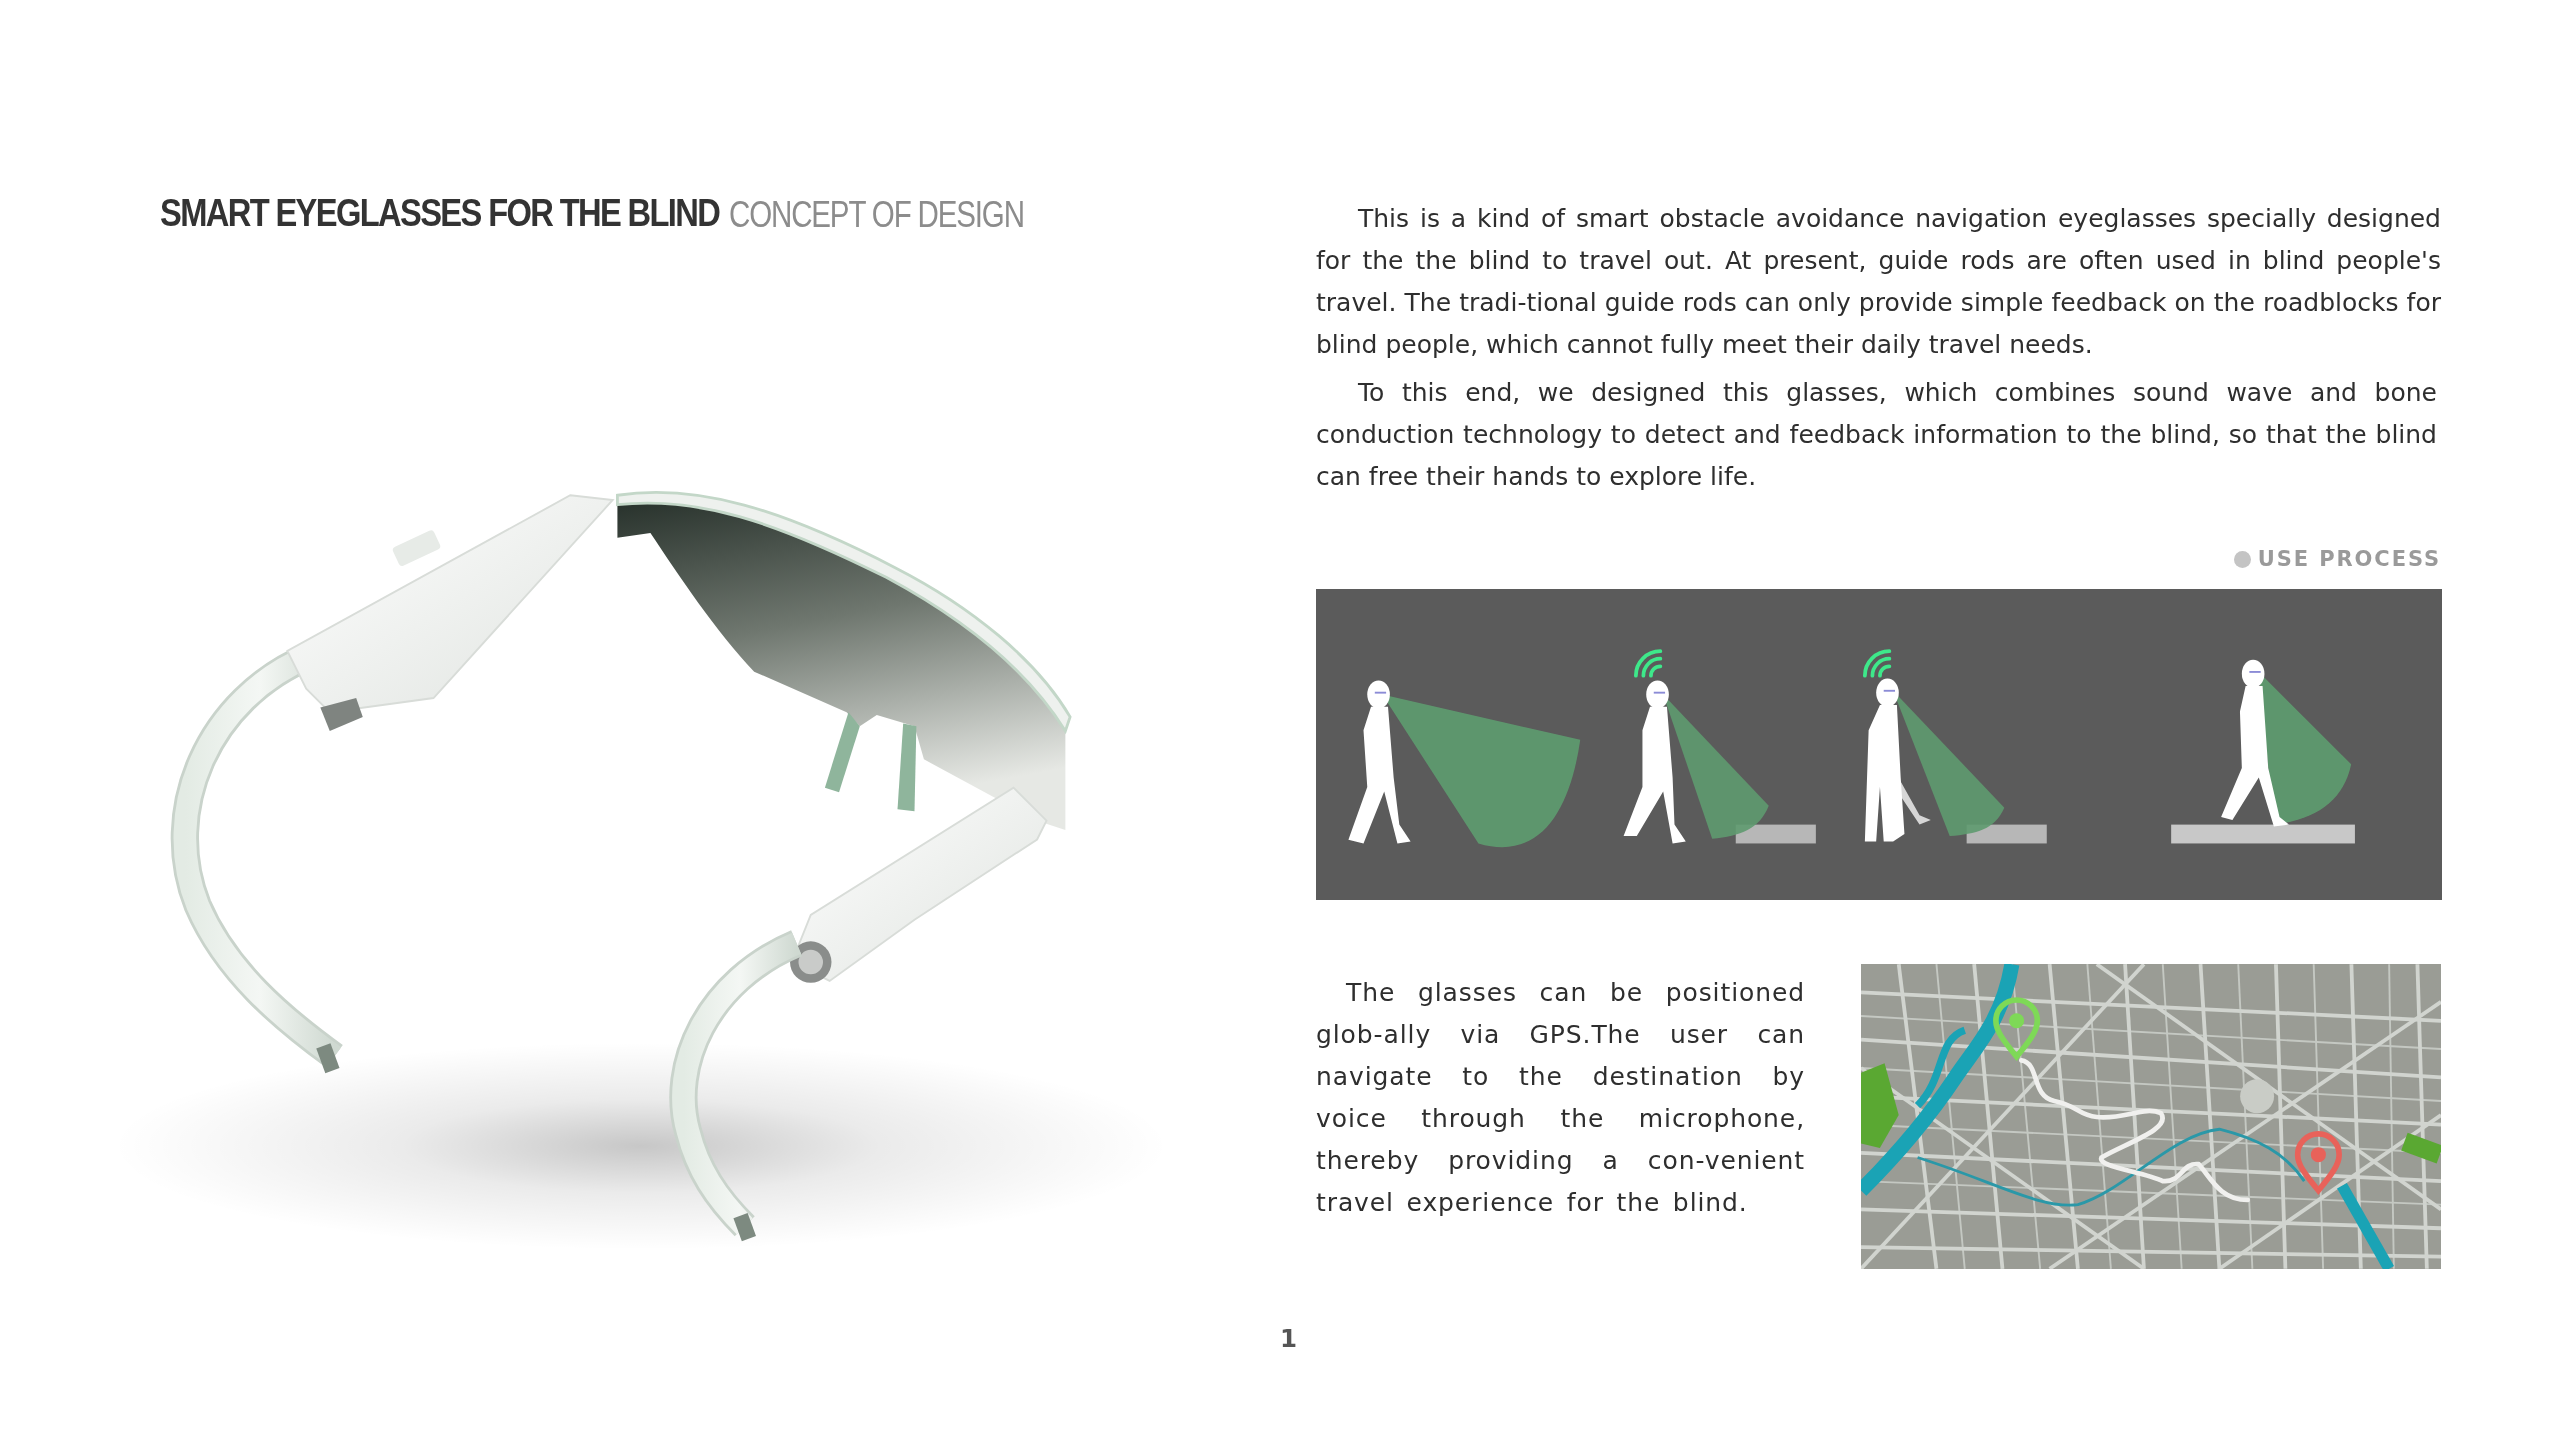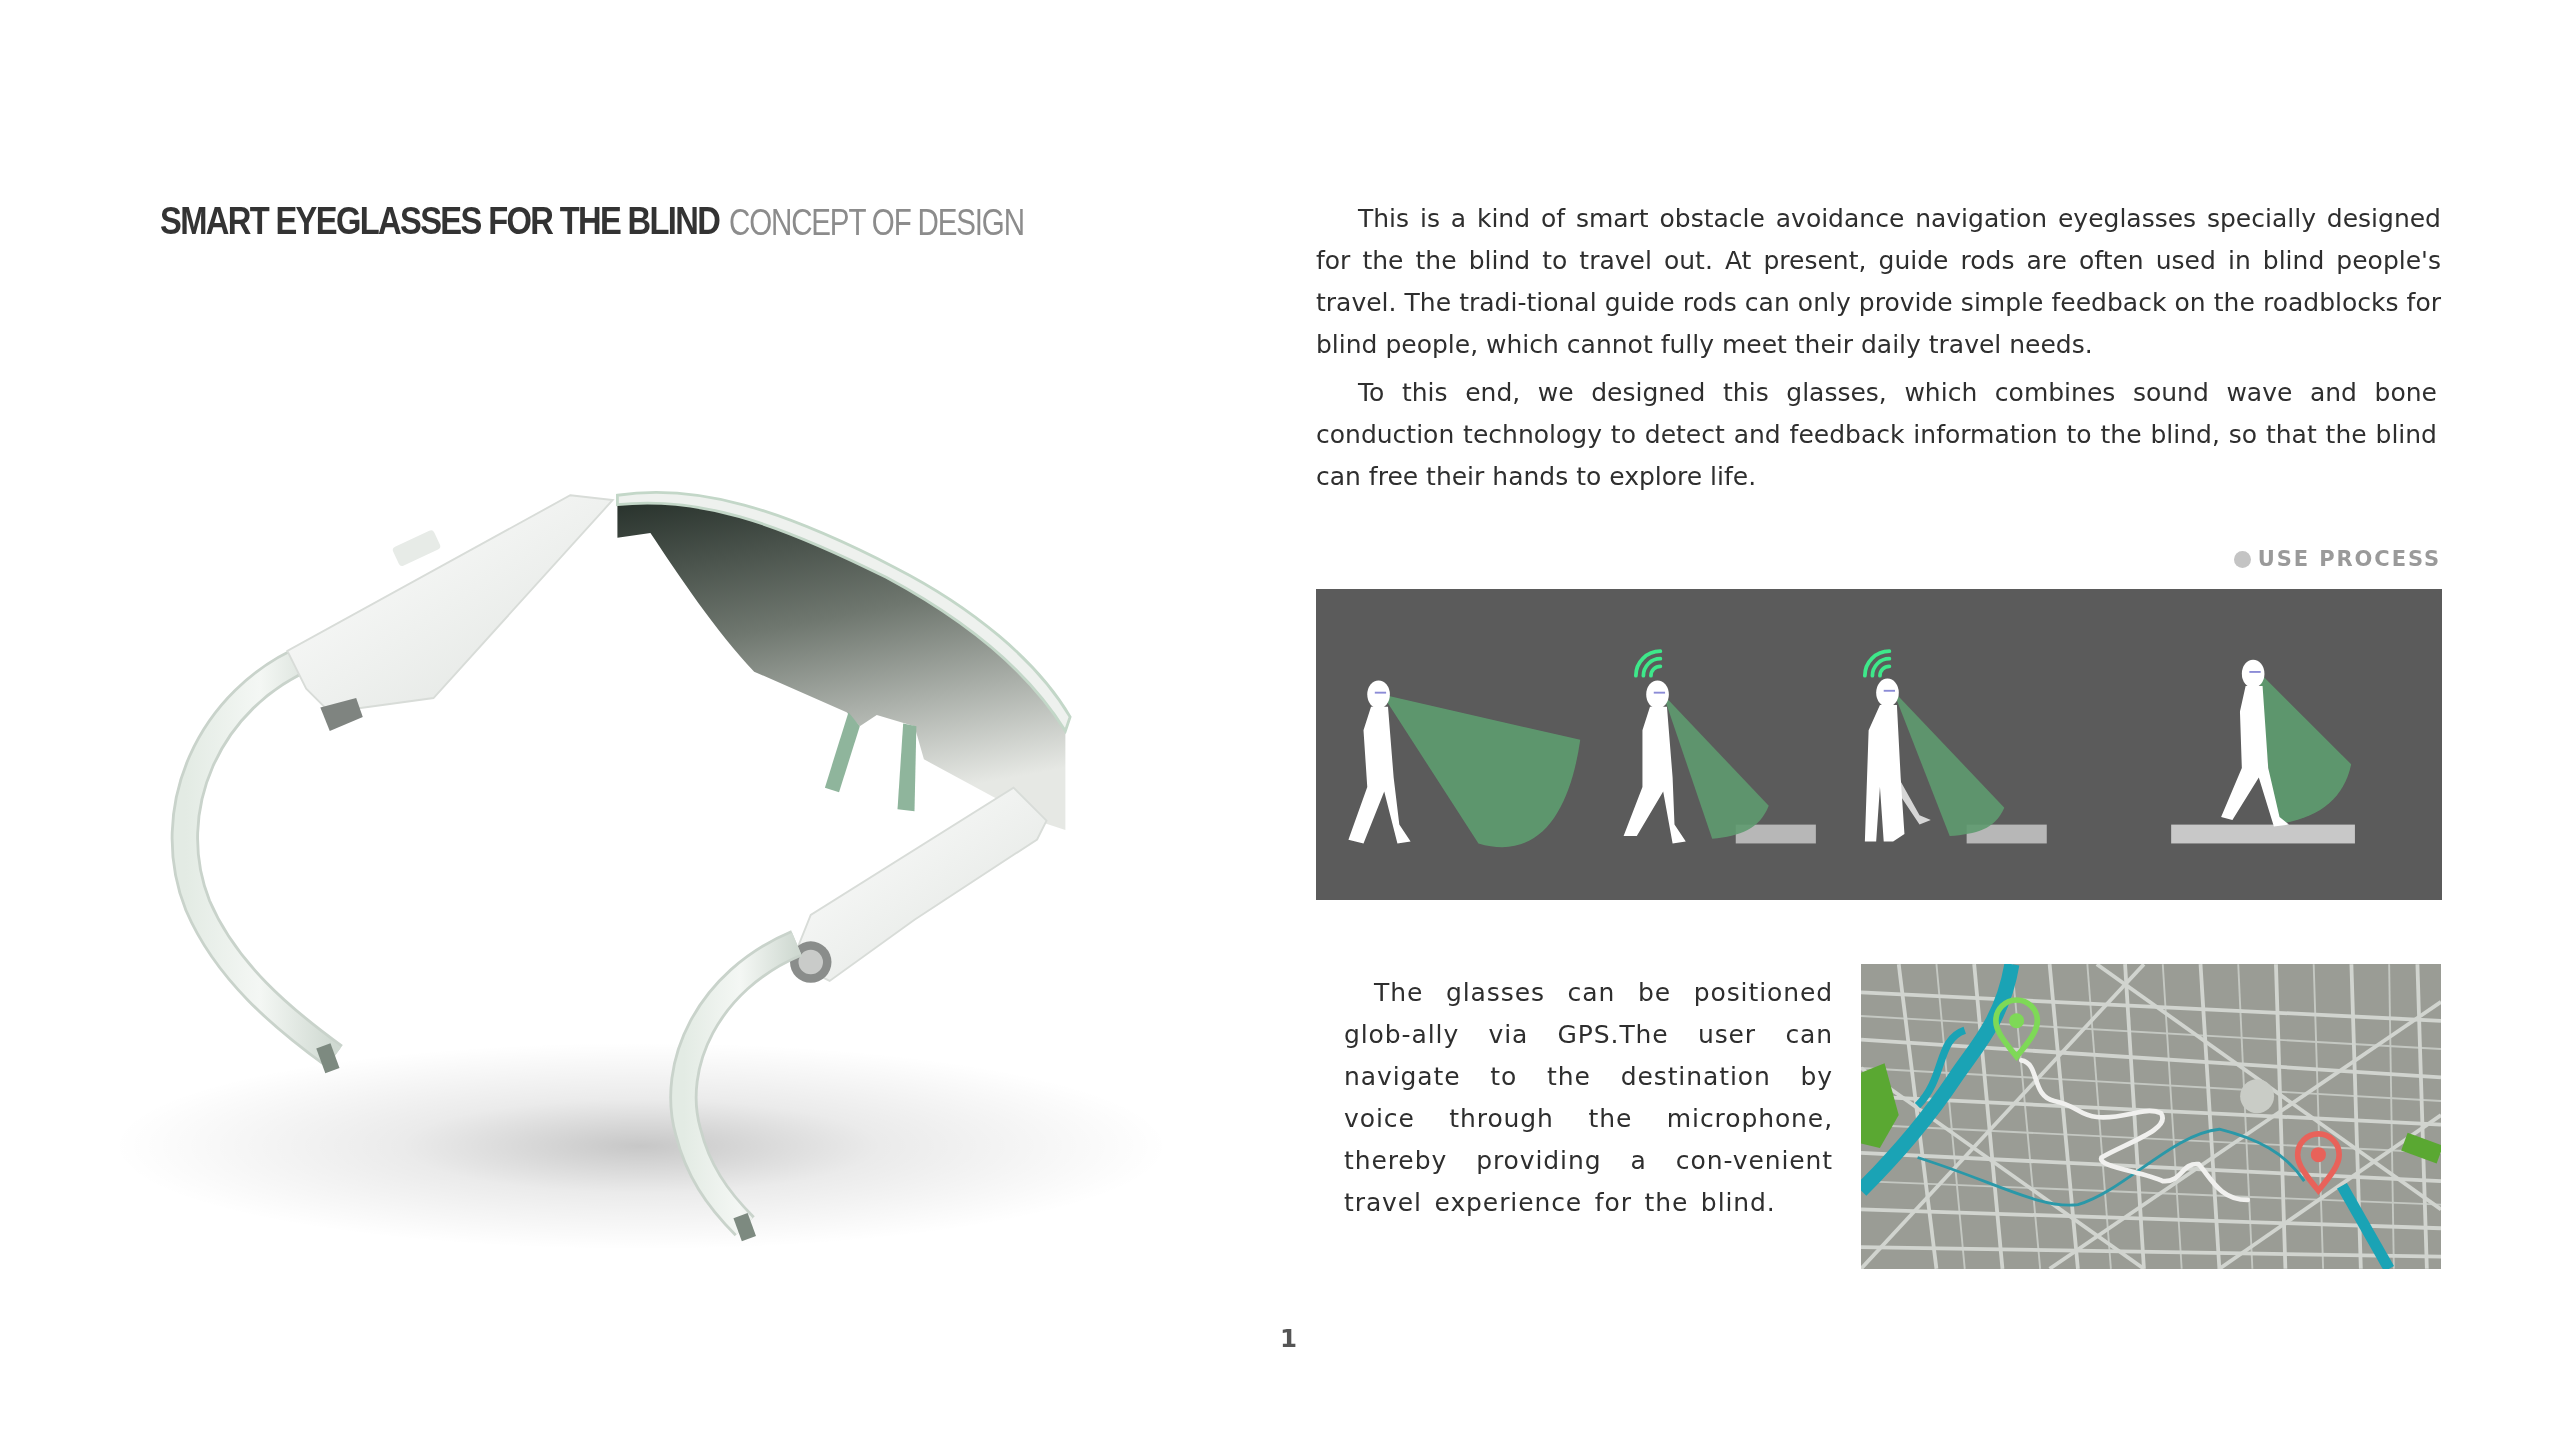--- a/index.html
+++ b/index.html
@@ -1,35 +1,35 @@
 <!DOCTYPE html>
 <html style="font-size:15px"><head>
 <meta charset="utf-8">
 <style>
   html, body { margin: 0; padding: 0; background: #ffffff; }
   body { width: 2576px; height: 1449px; position: relative; overflow: hidden;
          font-family: "DejaVu Sans", "Liberation Sans", sans-serif; color: #333333; }
 
-  .title-row { position: absolute; left: 160px; top: 200px; white-space: nowrap; }
+  .title-row { position: absolute; left: 160px; top: 192px; white-space: nowrap; }
   .title-main { font-family: "Liberation Sans", sans-serif; font-weight: 700; font-size: 38px;
                 letter-spacing: -1.9px; color: #333333; display: inline-block;
                 transform: scaleX(0.86); transform-origin: left center; }
   .title-sub { font-family: "Liberation Sans", sans-serif; font-weight: 400; font-size: 36px;
                letter-spacing: -1.4px; color: #8c8c8c; position: absolute; left: 569px; top: 1.9px;
                transform: scaleX(0.82); transform-origin: left center; white-space: nowrap; }
 
   .product { position: absolute; left: 94px; top: 415px; width: 1160px; height: 849px; }
   .product svg { width: 100%; height: 100%; }
 
   .para { position: absolute; font-size: 25px; line-height: 42px; color: #2e2e2e;
           text-align: justify; margin: 0; }
   .para.indent { text-indent: 42px; }
   #p1 { left: 1316px; top: 198px; width: 1125px; }
   #p2 { left: 1316px; top: 372px; width: 1121px; }
-  #p3 { left: 1316px; top: 972px; width: 489px; word-spacing: 3.8px; letter-spacing: 0.9px; text-indent: 30px; margin-left: 28px; }
+  #p3 { left: 1316px; top: 972px; width: 489px; word-spacing: 3.8px; letter-spacing: 0.9px; text-indent: 30px; }
 
   .use-process { position: absolute; right: 135px; top: 547px; font-family: "DejaVu Sans", sans-serif;
                  font-weight: 700; font-size: 21px; letter-spacing: 1.9px; color: #9a9a9a;
                  display: flex; align-items: center; gap: 7px; }
   .use-process .dot { width: 17px; height: 17px; border-radius: 50%; background: #c4c4c4; display: inline-block; }
 
   .process-panel { position: absolute; left: 1316px; top: 589px; width: 1126px; height: 311px; background: #5b5b5b; }
   .process-panel svg { width: 100%; height: 100%; display: block; }
 
   .map { position: absolute; left: 1861px; top: 964px; width: 580px; height: 305px; overflow: hidden; background: #9c9e97; }

